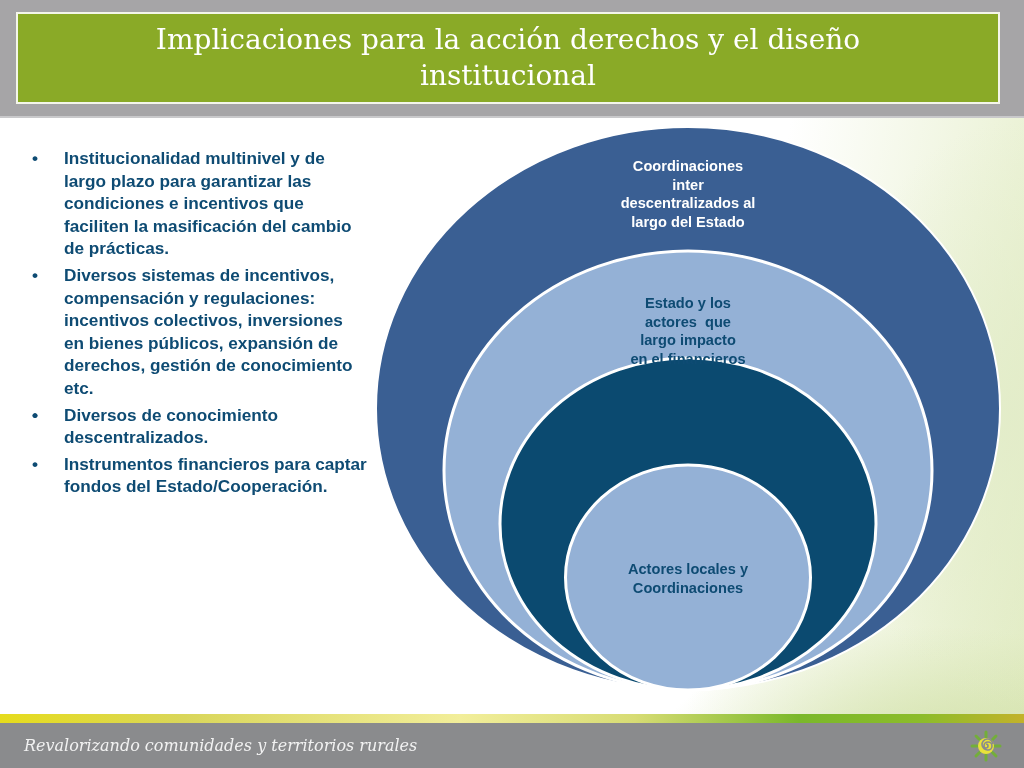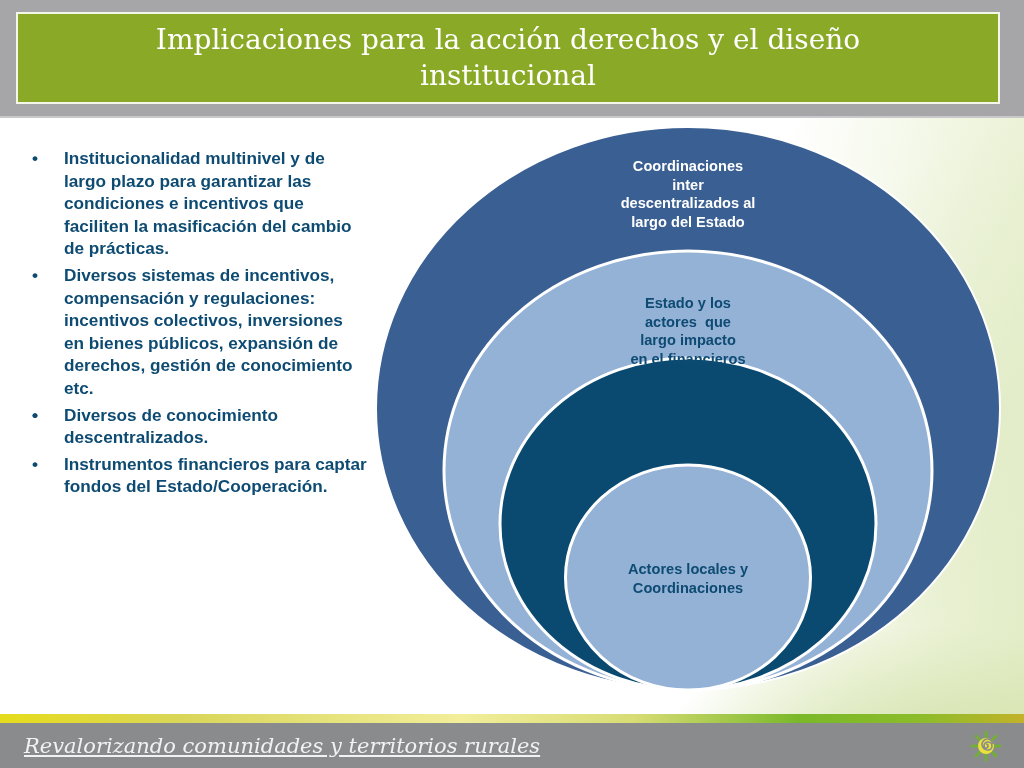--- a/index.html
+++ b/index.html
@@ -54,21 +54,21 @@
       position:absolute; left:0; top:714px; width:1024px; height:9px;
       background:linear-gradient(90deg, #e6dc1c 0%, #d9d65a 18%, #f2ee9a 45%, #d7dc74 62%, #7ab82a 78%, #8cbc2a 90%, #c3b22a 100%);
     }
     .footer-band {
       position:absolute; left:0; top:723px; width:1024px; height:45px;
       background:#8a8b8d;
     }
     .footer-text {
       position:absolute; left:24px; top:732px;
       font-family:"DejaVu Serif", "Liberation Serif", serif;
-      font-style:italic; color:#f2f2f2; font-size:21px; line-height:28px;text-decoration:underline;
+      font-style:italic; color:#f2f2f2; font-size:16px; line-height:28px;
     }
     .logo { position:absolute; left:970px; top:730px; width:32px; height:32px; }
   </style>
 </head>
 <body>
 
 <div class="bg-texture"></div>
 
 <div class="header-band">
   <div class="title-box">

